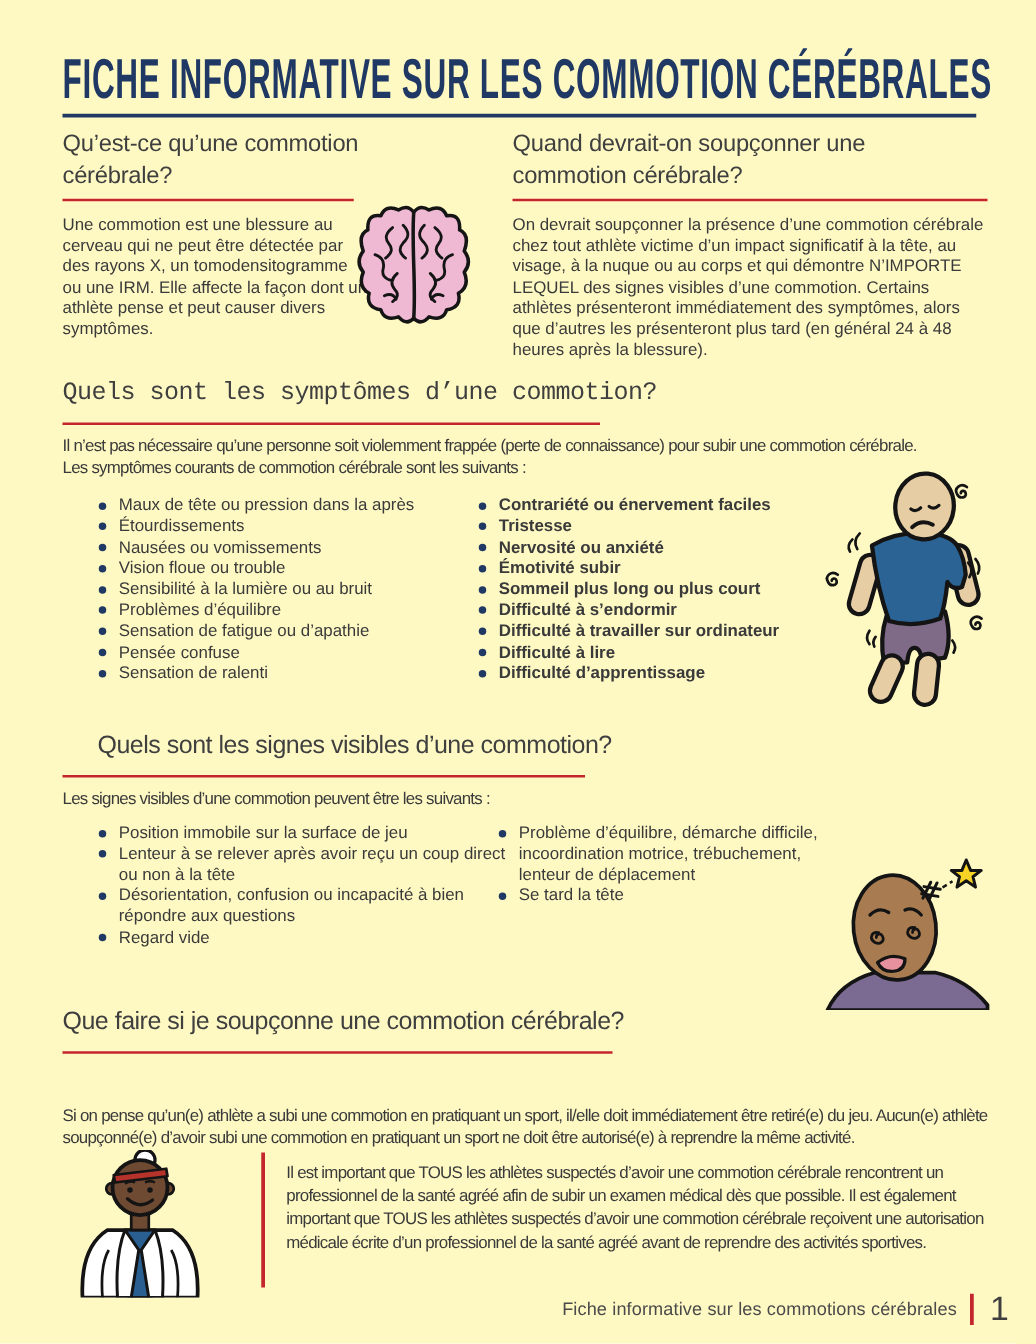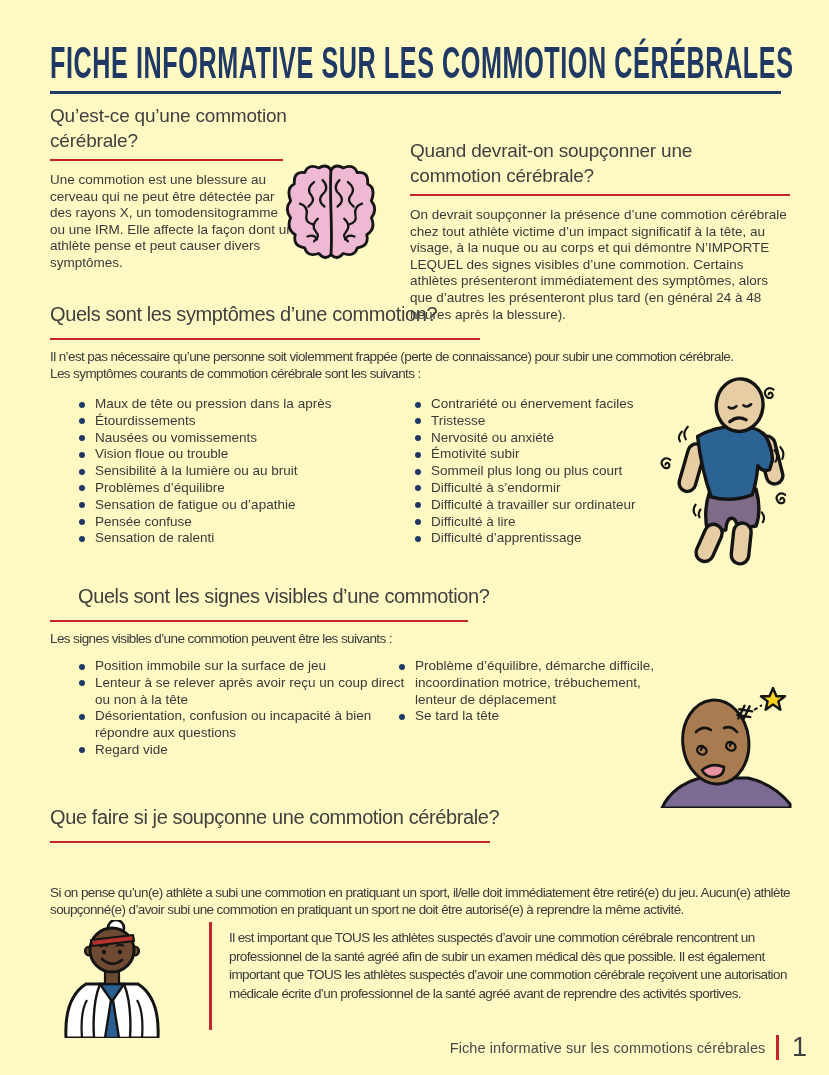--- a/index.html
+++ b/index.html
@@ -63,42 +63,42 @@
         <path d="M68 22 q9 7 3 14 q-5 6 3 12"></path>
         <path d="M59 20 q-8 8 0 15 q6 7 -2 13"></path>
         <path d="M83 45 q-9 3 -7 12 q2 8 -7 10"></path>
         <path d="M64 61 q8 7 2 14 q-5 5 2 10"></path>
         <path d="M75 80 q-7 -3 -10 3"></path>
       </g>
     </svg>
   </div>
 
   <div class="abs" style="left:410px; top:104px; width:382px;">
-    <div class="col-heading" style="width:300px;margin-top:35px;">Quand devrait-on soupçonner une commotion cérébrale?</div>
+    <div class="col-heading" style="width:300px;">Quand devrait-on soupçonner une commotion cérébrale?</div>
     <div class="redline" style="width:380px; margin-top:6px;"></div>
     <div class="body" style="margin-top:11px; width:382px;">On devrait soupçonner la présence d’une commotion cérébrale chez tout athlète victime d’un impact significatif à la tête, au visage, à la nuque ou au corps et qui démontre N’IMPORTE LEQUEL des signes visibles d’une commotion. Certains athlètes présenteront immédiatement des symptômes, alors que d’autres les présenteront plus tard (en général 24 à 48 heures après la blessure).</div>
   </div>
 
-  <div class="abs section-heading" style="left:50px; top:303px;">Quels sont les symptômes d’une commotion?</div>
+  <div class="abs section-heading" style="left:50px; top:303px;font-family:Liberation Mono, monospace;">Quels sont les symptômes d’une commotion?</div>
   <div class="abs redline" style="left:50px; top:338px; width:430px;"></div>
   <div class="abs body narrow" style="left:50px; top:349px; width:706px;">Il n’est pas nécessaire qu’une personne soit violemment frappée (perte de connaissance) pour subir une commotion cérébrale. Les symptômes courants de commotion cérébrale sont les suivants :</div>
 
   <ul class="abs blist" style="left:76px; top:396px; width:302px;">
     <li>Maux de tête ou pression dans la après</li>
     <li>Étourdissements</li>
     <li>Nausées ou vomissements</li>
     <li>Vision floue ou trouble</li>
     <li>Sensibilité à la lumière ou au bruit</li>
     <li>Problèmes d’équilibre</li>
     <li>Sensation de fatigue ou d’apathie</li>
     <li>Pensée confuse</li>
     <li>Sensation de ralenti</li>
   </ul>
 
-  <ul class="abs blist" style="left:412px; top:396px; width:262px;">
+  <ul class="abs blist" style="left:380px; top:396px; width:262px;font-weight:bold;">
     <li>Contrariété ou énervement faciles</li>
     <li>Tristesse</li>
     <li>Nervosité ou anxiété</li>
     <li>Émotivité subir</li>
     <li>Sommeil plus long ou plus court</li>
     <li>Difficulté à s’endormir</li>
     <li>Difficulté à travailler sur ordinateur</li>
     <li>Difficulté à lire</li>
     <li>Difficulté d’apprentissage</li>
   </ul>

